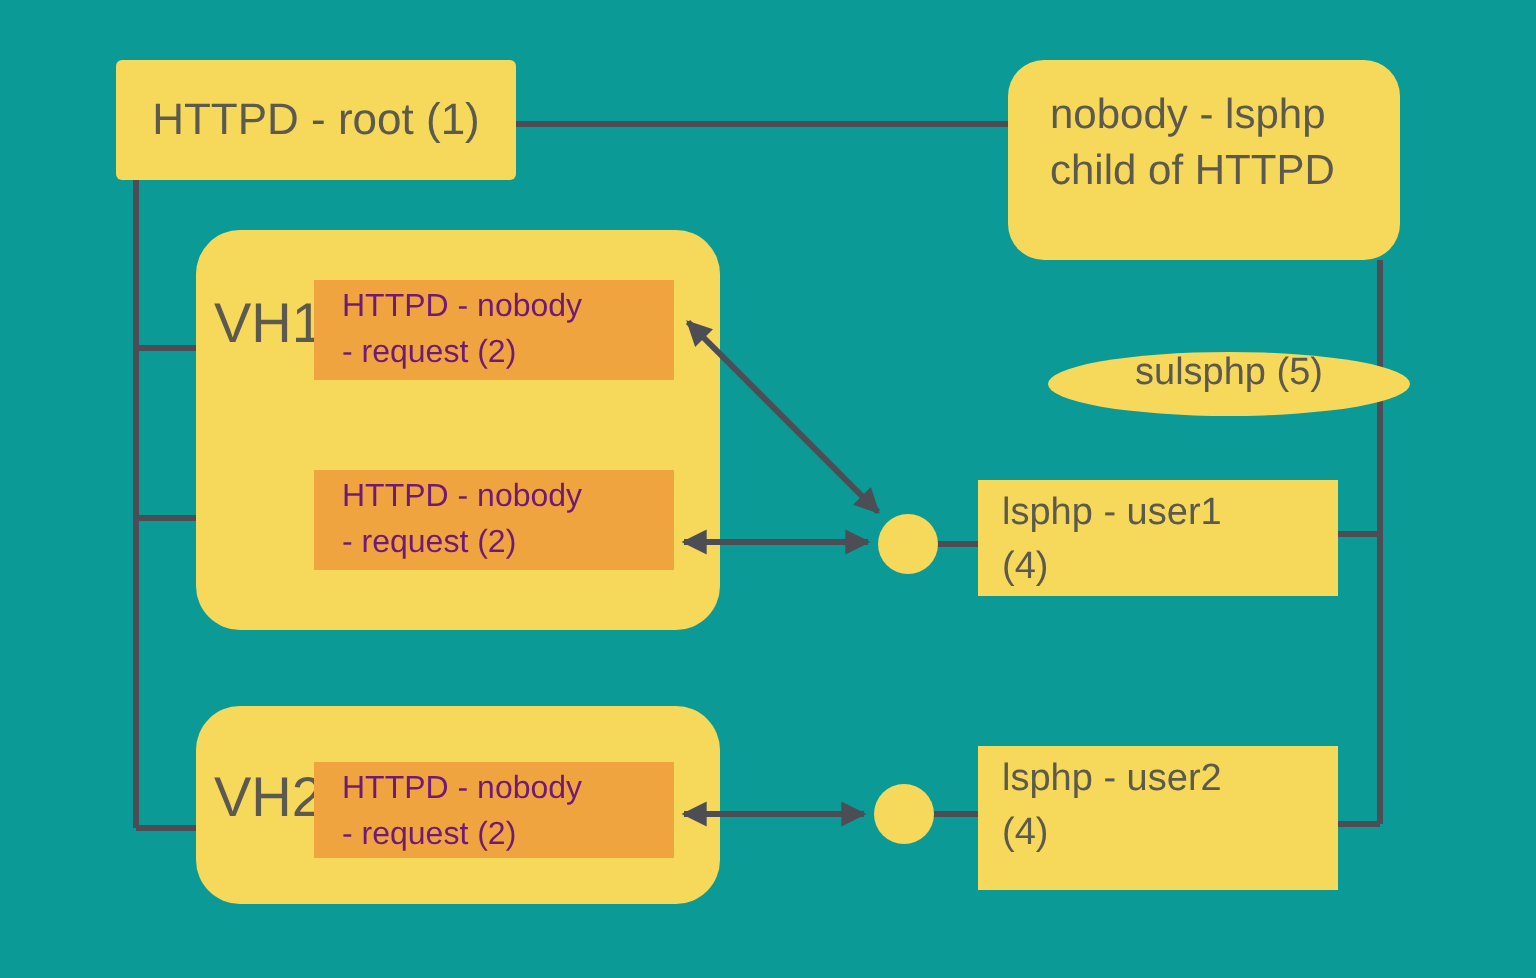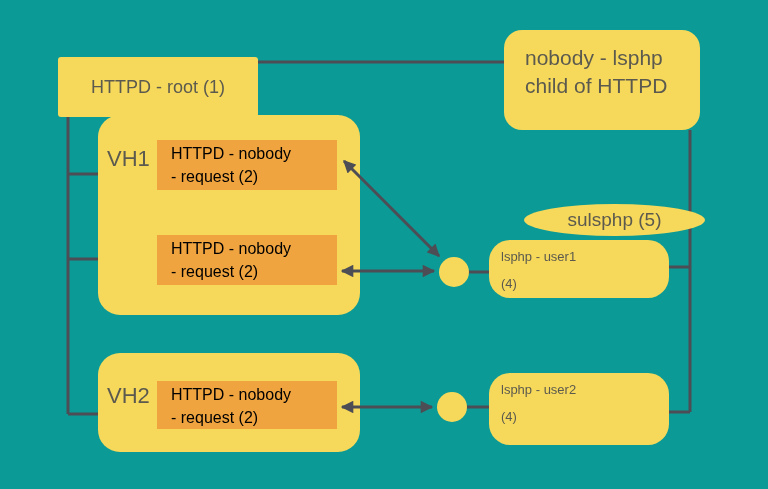--- a/index.html
+++ b/index.html
@@ -23,57 +23,55 @@
   }
   #wires   { z-index: 1; }
   #arrows  { z-index: 3; }
   .node    { position: absolute; z-index: 2; box-sizing: border-box; color: #5c5a4f; }
   .yellow  { background: #f6d95a; }
   .orange  { background: #f0a440; }
   .box-root {
     left: 58px; top: 30px; width: 200px; height: 60px;
     border-radius: 3px;
     display: flex; align-items: center; justify-content: center;
-    font-size: 18px;
-    margin-top: 27px;
+    font-size: 22px;
   }
   .box-child {
     left: 504px; top: 30px; width: 196px; height: 100px;
     border-radius: 18px;
     padding: 14px 0 0 21px;
     font-size: 21px; line-height: 28px;
   }
   .vh-container { border-radius: 22px; }
   .vh1-container { left: 98px; top: 115px; width: 262px; height: 200px; }
   .vh2-container { left: 98px; top: 353px; width: 262px; height: 99px; }
-  .vh-label { font-size: 22px; z-index: 2; }
+  .vh-label { font-size: 28px; z-index: 2; }
   .vh1-label { left: 107px; top: 146px; }
   .vh2-label { left: 107px; top: 383px; }
   .req-box {
     width: 180px; height: 50px;
     padding: 2px 0 0 14px;
     font-size: 16px; line-height: 23px;
-    color: #000000;
+    color: #701a75;
   }
   .req-a { left: 157px; top: 140px; }
   .req-b { left: 157px; top: 235px; }
   .req-c { left: 157px; top: 381px; height: 48px; }
   .user-box {
     width: 180px; height: 58px;
     padding: 3px 0 0 12px;
-    font-size: 13px; line-height: 27px; border-radius: 21px;
+    font-size: 19px; line-height: 27px;
   }
   .user1-box { left: 489px; top: 240px; }
   .user2-box { left: 489px; top: 373px; height: 72px; }
   .ellipse {
     left: 524px; top: 176px; width: 181px; height: 32px;
     border-radius: 50%;
-    display: flex; align-items: center; justify-content: center;
+    display: flex; justify-content: center;
     font-size: 19px;
-    margin-top: 28px;
   }
   .stroke { stroke: #4d4d55; stroke-width: 3; fill: none; }
   .ahead  { fill: #4d4d55; }
   .dot    { fill: #f6d95a; }
 </style>
 </head>
 <body>
 
 <div id="canvas">
 

